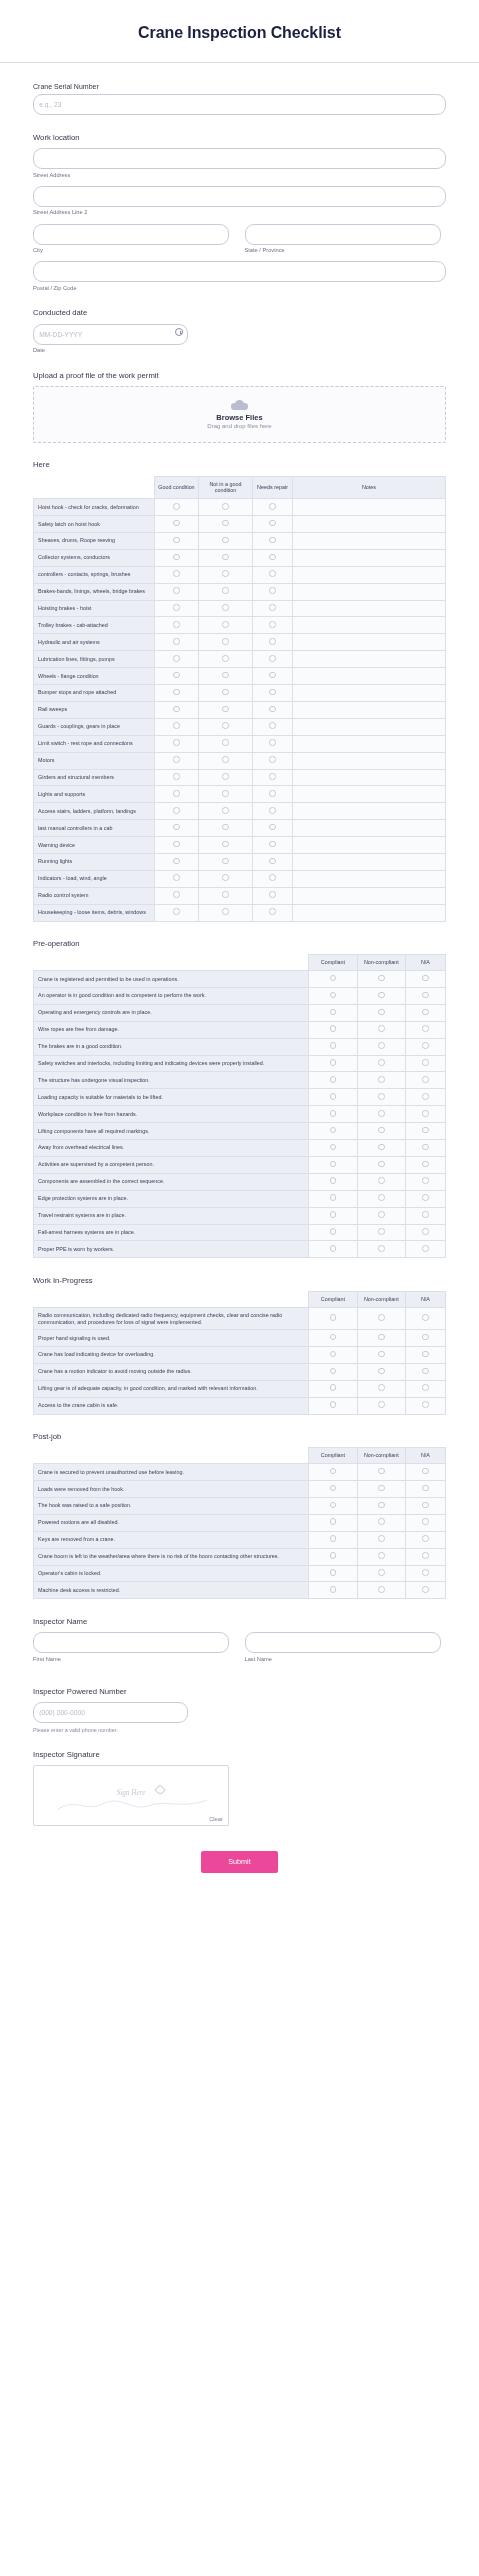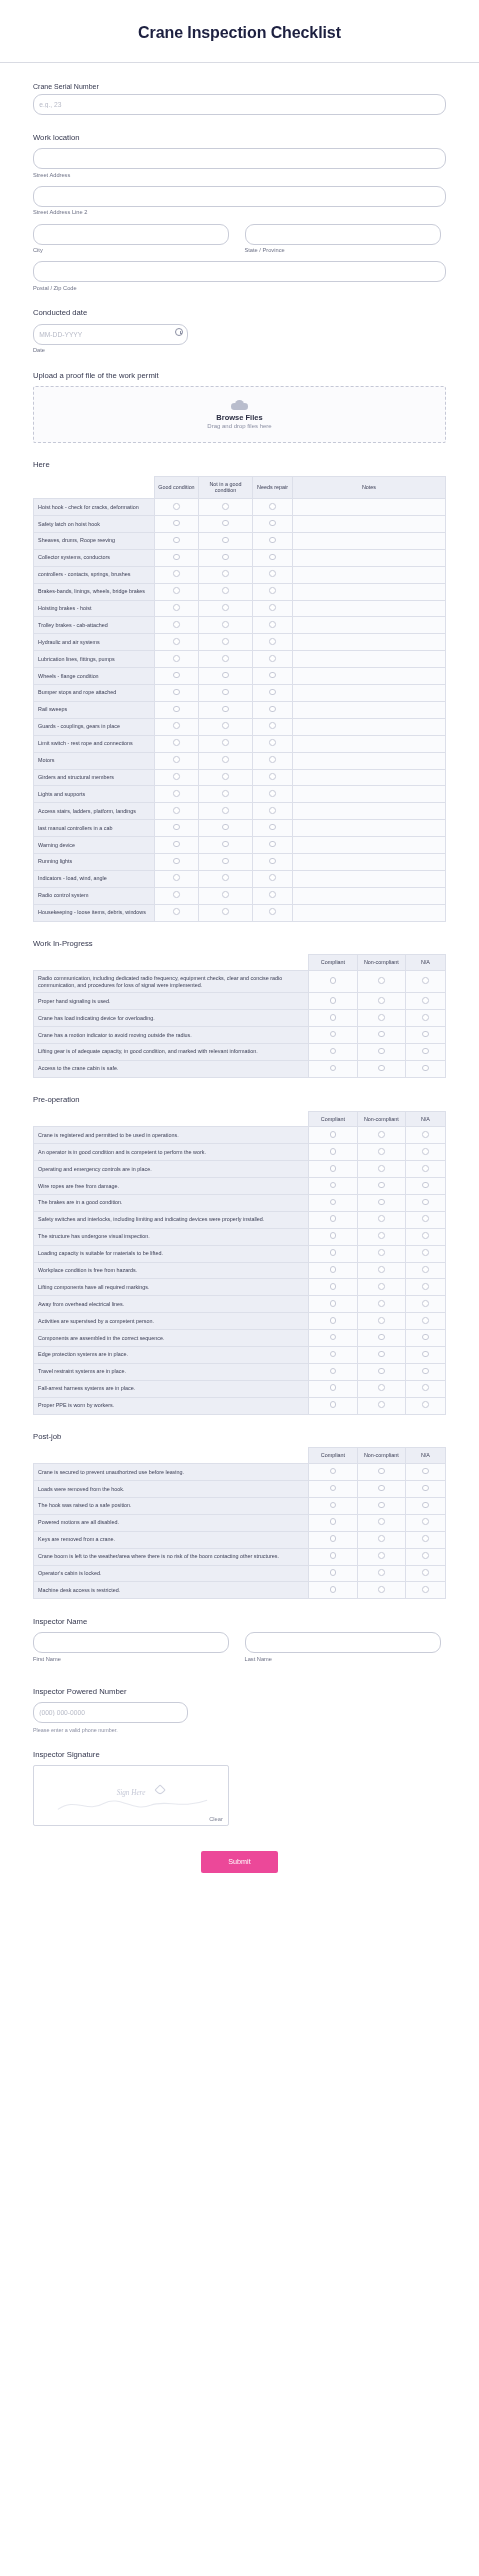--- a/index.html
+++ b/index.html
@@ -483,20 +483,138 @@
               <td class="radio"><span class="radio-dot"></span></td>
               <td class="radio"><span class="radio-dot"></span></td>
               <td class="radio"><span class="radio-dot"></span></td>
               <td class="note">&nbsp;</td>
             </tr>
           </tbody>
       </table>
     </div>
 
     <div class="section">
+      <div class="section-title">Pre-operation</div>
+      <table class="grid">
+        <thead>
+          <tr>
+            <th class="first" style="width:268px;background:#fff;border:none"></th>
+            <th style="width:47px">Compliant</th>
+            <th style="width:47px">Non-compliant</th>
+            <th style="width:39px">N/A</th>
+          </tr>
+        </thead>
+        <tbody>
+            <tr>
+              <td class="lbl">Crane is registered and permitted to be used in operations.</td>
+              <td class="radio"><span class="radio-dot"></span></td>
+              <td class="radio"><span class="radio-dot"></span></td>
+              <td class="radio"><span class="radio-dot"></span></td>
+            </tr>
+            <tr>
+              <td class="lbl">An operator is in good condition and is competent to perform the work.</td>
+              <td class="radio"><span class="radio-dot"></span></td>
+              <td class="radio"><span class="radio-dot"></span></td>
+              <td class="radio"><span class="radio-dot"></span></td>
+            </tr>
+            <tr>
+              <td class="lbl">Operating and emergency controls are in place.</td>
+              <td class="radio"><span class="radio-dot"></span></td>
+              <td class="radio"><span class="radio-dot"></span></td>
+              <td class="radio"><span class="radio-dot"></span></td>
+            </tr>
+            <tr>
+              <td class="lbl">Wire ropes are free from damage.</td>
+              <td class="radio"><span class="radio-dot"></span></td>
+              <td class="radio"><span class="radio-dot"></span></td>
+              <td class="radio"><span class="radio-dot"></span></td>
+            </tr>
+            <tr>
+              <td class="lbl">The brakes are in a good condition.</td>
+              <td class="radio"><span class="radio-dot"></span></td>
+              <td class="radio"><span class="radio-dot"></span></td>
+              <td class="radio"><span class="radio-dot"></span></td>
+            </tr>
+            <tr>
+              <td class="lbl">Safety switches and interlocks, including limiting and indicating devices were properly installed.</td>
+              <td class="radio"><span class="radio-dot"></span></td>
+              <td class="radio"><span class="radio-dot"></span></td>
+              <td class="radio"><span class="radio-dot"></span></td>
+            </tr>
+            <tr>
+              <td class="lbl">The structure has undergone visual inspection.</td>
+              <td class="radio"><span class="radio-dot"></span></td>
+              <td class="radio"><span class="radio-dot"></span></td>
+              <td class="radio"><span class="radio-dot"></span></td>
+            </tr>
+            <tr>
+              <td class="lbl">Loading capacity is suitable for materials to be lifted.</td>
+              <td class="radio"><span class="radio-dot"></span></td>
+              <td class="radio"><span class="radio-dot"></span></td>
+              <td class="radio"><span class="radio-dot"></span></td>
+            </tr>
+            <tr>
+              <td class="lbl">Workplace condition is free from hazards.</td>
+              <td class="radio"><span class="radio-dot"></span></td>
+              <td class="radio"><span class="radio-dot"></span></td>
+              <td class="radio"><span class="radio-dot"></span></td>
+            </tr>
+            <tr>
+              <td class="lbl">Lifting components have all required markings.</td>
+              <td class="radio"><span class="radio-dot"></span></td>
+              <td class="radio"><span class="radio-dot"></span></td>
+              <td class="radio"><span class="radio-dot"></span></td>
+            </tr>
+            <tr>
+              <td class="lbl">Away from overhead electrical lines.</td>
+              <td class="radio"><span class="radio-dot"></span></td>
+              <td class="radio"><span class="radio-dot"></span></td>
+              <td class="radio"><span class="radio-dot"></span></td>
+            </tr>
+            <tr>
+              <td class="lbl">Activities are supervised by a competent person.</td>
+              <td class="radio"><span class="radio-dot"></span></td>
+              <td class="radio"><span class="radio-dot"></span></td>
+              <td class="radio"><span class="radio-dot"></span></td>
+            </tr>
+            <tr>
+              <td class="lbl">Components are assembled in the correct sequence.</td>
+              <td class="radio"><span class="radio-dot"></span></td>
+              <td class="radio"><span class="radio-dot"></span></td>
+              <td class="radio"><span class="radio-dot"></span></td>
+            </tr>
+            <tr>
+              <td class="lbl">Edge protection systems are in place.</td>
+              <td class="radio"><span class="radio-dot"></span></td>
+              <td class="radio"><span class="radio-dot"></span></td>
+              <td class="radio"><span class="radio-dot"></span></td>
+            </tr>
+            <tr>
+              <td class="lbl">Travel restraint systems are in place.</td>
+              <td class="radio"><span class="radio-dot"></span></td>
+              <td class="radio"><span class="radio-dot"></span></td>
+              <td class="radio"><span class="radio-dot"></span></td>
+            </tr>
+            <tr>
+              <td class="lbl">Fall-arrest harness systems are in place.</td>
+              <td class="radio"><span class="radio-dot"></span></td>
+              <td class="radio"><span class="radio-dot"></span></td>
+              <td class="radio"><span class="radio-dot"></span></td>
+            </tr>
+            <tr>
+              <td class="lbl">Proper PPE is worn by workers.</td>
+              <td class="radio"><span class="radio-dot"></span></td>
+              <td class="radio"><span class="radio-dot"></span></td>
+              <td class="radio"><span class="radio-dot"></span></td>
+            </tr>
+          </tbody>
+      </table>
+    </div>
+
+    <div class="section">
       <div class="section-title">Work In-Progress</div>
       <table class="grid">
         <thead>
           <tr>
             <th class="first" style="width:268px;background:#fff;border:none"></th>
             <th style="width:47px">Compliant</th>
             <th style="width:47px">Non-compliant</th>
             <th style="width:39px">N/A</th>
           </tr>
         </thead>
@@ -535,138 +653,20 @@
               <td class="lbl">Access to the crane cabin is safe.</td>
               <td class="radio"><span class="radio-dot"></span></td>
               <td class="radio"><span class="radio-dot"></span></td>
               <td class="radio"><span class="radio-dot"></span></td>
             </tr>
           </tbody>
       </table>
     </div>
 
     <div class="section">
-      <div class="section-title">Pre-operation</div>
-      <table class="grid">
-        <thead>
-          <tr>
-            <th class="first" style="width:268px;background:#fff;border:none"></th>
-            <th style="width:47px">Compliant</th>
-            <th style="width:47px">Non-compliant</th>
-            <th style="width:39px">N/A</th>
-          </tr>
-        </thead>
-        <tbody>
-            <tr>
-              <td class="lbl">Crane is registered and permitted to be used in operations.</td>
-              <td class="radio"><span class="radio-dot"></span></td>
-              <td class="radio"><span class="radio-dot"></span></td>
-              <td class="radio"><span class="radio-dot"></span></td>
-            </tr>
-            <tr>
-              <td class="lbl">An operator is in good condition and is competent to perform the work.</td>
-              <td class="radio"><span class="radio-dot"></span></td>
-              <td class="radio"><span class="radio-dot"></span></td>
-              <td class="radio"><span class="radio-dot"></span></td>
-            </tr>
-            <tr>
-              <td class="lbl">Operating and emergency controls are in place.</td>
-              <td class="radio"><span class="radio-dot"></span></td>
-              <td class="radio"><span class="radio-dot"></span></td>
-              <td class="radio"><span class="radio-dot"></span></td>
-            </tr>
-            <tr>
-              <td class="lbl">Wire ropes are free from damage.</td>
-              <td class="radio"><span class="radio-dot"></span></td>
-              <td class="radio"><span class="radio-dot"></span></td>
-              <td class="radio"><span class="radio-dot"></span></td>
-            </tr>
-            <tr>
-              <td class="lbl">The brakes are in a good condition.</td>
-              <td class="radio"><span class="radio-dot"></span></td>
-              <td class="radio"><span class="radio-dot"></span></td>
-              <td class="radio"><span class="radio-dot"></span></td>
-            </tr>
-            <tr>
-              <td class="lbl">Safety switches and interlocks, including limiting and indicating devices were properly installed.</td>
-              <td class="radio"><span class="radio-dot"></span></td>
-              <td class="radio"><span class="radio-dot"></span></td>
-              <td class="radio"><span class="radio-dot"></span></td>
-            </tr>
-            <tr>
-              <td class="lbl">The structure has undergone visual inspection.</td>
-              <td class="radio"><span class="radio-dot"></span></td>
-              <td class="radio"><span class="radio-dot"></span></td>
-              <td class="radio"><span class="radio-dot"></span></td>
-            </tr>
-            <tr>
-              <td class="lbl">Loading capacity is suitable for materials to be lifted.</td>
-              <td class="radio"><span class="radio-dot"></span></td>
-              <td class="radio"><span class="radio-dot"></span></td>
-              <td class="radio"><span class="radio-dot"></span></td>
-            </tr>
-            <tr>
-              <td class="lbl">Workplace condition is free from hazards.</td>
-              <td class="radio"><span class="radio-dot"></span></td>
-              <td class="radio"><span class="radio-dot"></span></td>
-              <td class="radio"><span class="radio-dot"></span></td>
-            </tr>
-            <tr>
-              <td class="lbl">Lifting components have all required markings.</td>
-              <td class="radio"><span class="radio-dot"></span></td>
-              <td class="radio"><span class="radio-dot"></span></td>
-              <td class="radio"><span class="radio-dot"></span></td>
-            </tr>
-            <tr>
-              <td class="lbl">Away from overhead electrical lines.</td>
-              <td class="radio"><span class="radio-dot"></span></td>
-              <td class="radio"><span class="radio-dot"></span></td>
-              <td class="radio"><span class="radio-dot"></span></td>
-            </tr>
-            <tr>
-              <td class="lbl">Activities are supervised by a competent person.</td>
-              <td class="radio"><span class="radio-dot"></span></td>
-              <td class="radio"><span class="radio-dot"></span></td>
-              <td class="radio"><span class="radio-dot"></span></td>
-            </tr>
-            <tr>
-              <td class="lbl">Components are assembled in the correct sequence.</td>
-              <td class="radio"><span class="radio-dot"></span></td>
-              <td class="radio"><span class="radio-dot"></span></td>
-              <td class="radio"><span class="radio-dot"></span></td>
-            </tr>
-            <tr>
-              <td class="lbl">Edge protection systems are in place.</td>
-              <td class="radio"><span class="radio-dot"></span></td>
-              <td class="radio"><span class="radio-dot"></span></td>
-              <td class="radio"><span class="radio-dot"></span></td>
-            </tr>
-            <tr>
-              <td class="lbl">Travel restraint systems are in place.</td>
-              <td class="radio"><span class="radio-dot"></span></td>
-              <td class="radio"><span class="radio-dot"></span></td>
-              <td class="radio"><span class="radio-dot"></span></td>
-            </tr>
-            <tr>
-              <td class="lbl">Fall-arrest harness systems are in place.</td>
-              <td class="radio"><span class="radio-dot"></span></td>
-              <td class="radio"><span class="radio-dot"></span></td>
-              <td class="radio"><span class="radio-dot"></span></td>
-            </tr>
-            <tr>
-              <td class="lbl">Proper PPE is worn by workers.</td>
-              <td class="radio"><span class="radio-dot"></span></td>
-              <td class="radio"><span class="radio-dot"></span></td>
-              <td class="radio"><span class="radio-dot"></span></td>
-            </tr>
-          </tbody>
-      </table>
-    </div>
-
-    <div class="section">
       <div class="section-title">Post-job</div>
       <table class="grid">
         <thead>
           <tr>
             <th class="first" style="width:268px;background:#fff;border:none"></th>
             <th style="width:47px">Compliant</th>
             <th style="width:47px">Non-compliant</th>
             <th style="width:39px">N/A</th>
           </tr>
         </thead>

